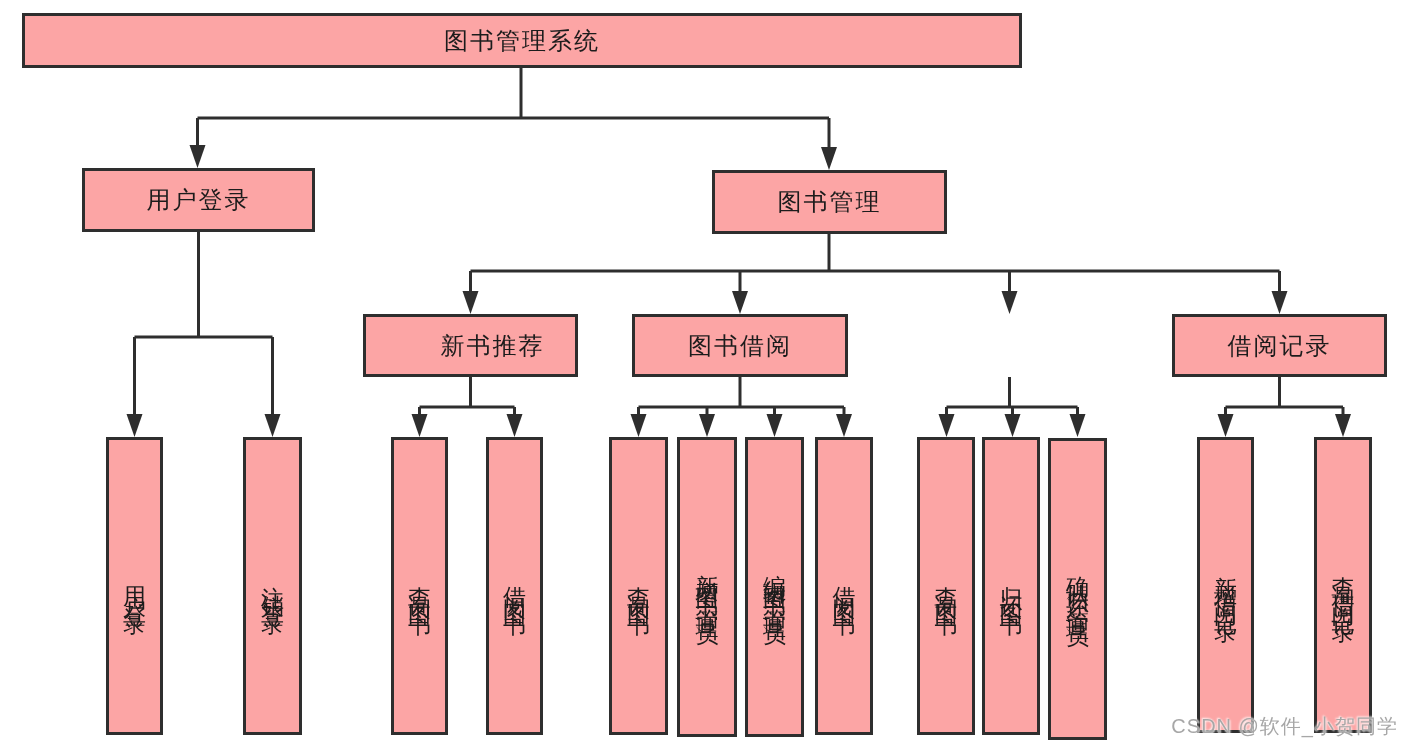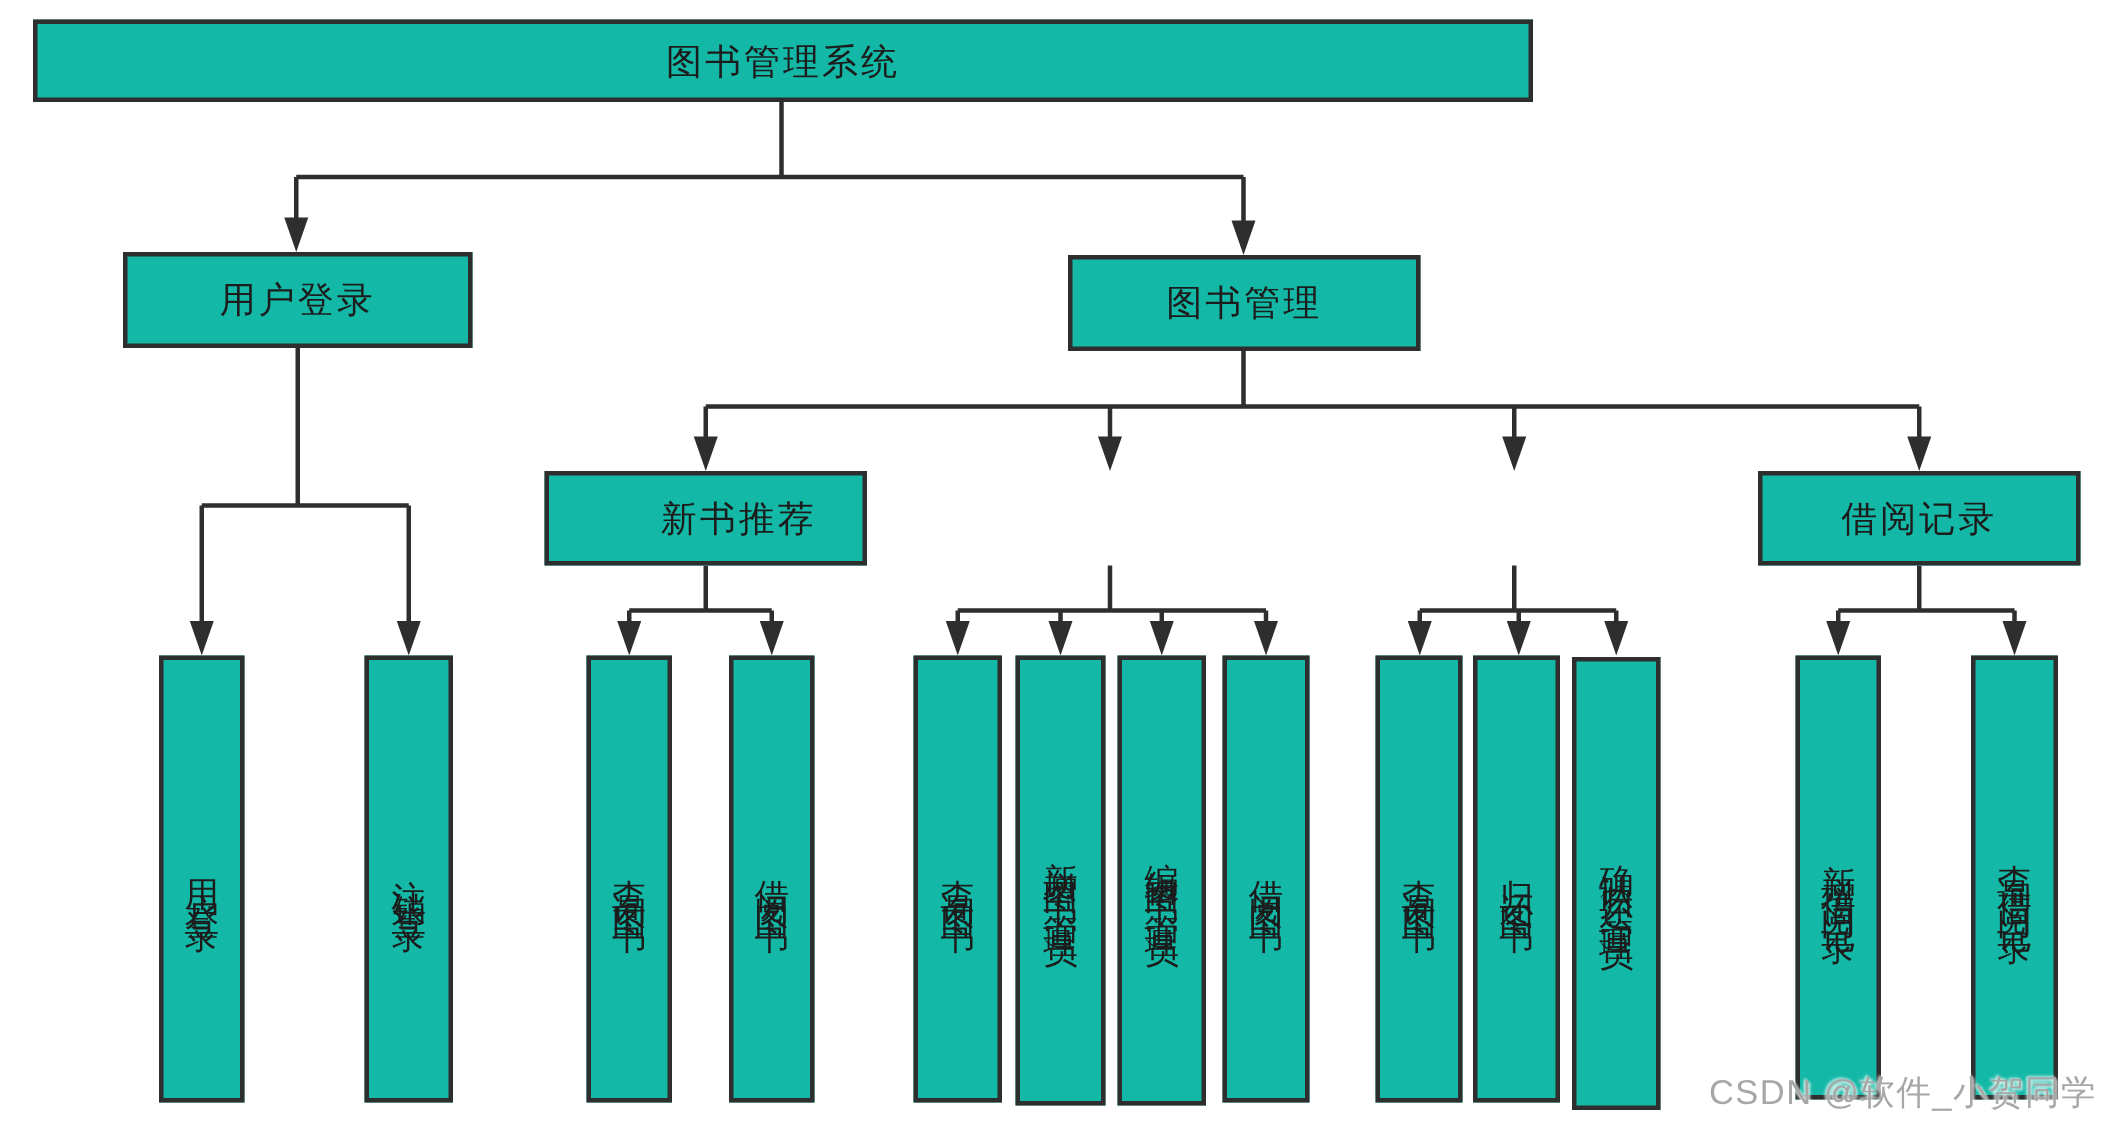--- a/index.html
+++ b/index.html
@@ -17,21 +17,21 @@
   #wires {
     position: absolute;
     left: 0; top: 0;
     width: 1405px; height: 747px;
     z-index: 1;
   }
   .box {
     position: absolute;
     box-sizing: border-box;
     border: 3px solid #2e2e2e;
-    background: #14b8a6;
+    background: #fca5a5;
     color: #1c1c1c;
     display: flex;
     align-items: center;
     justify-content: center;
     z-index: 2;
   }
   .hbox {
     font-size: 24px;
     letter-spacing: 2px;
     white-space: nowrap;
@@ -42,21 +42,21 @@
     font-size: 23px;
     line-height: 1;
     letter-spacing: 9px;
   }
   .vbox.dense { letter-spacing: 7px; }
   #watermark {
     position: absolute;
     right: 7px;
     top: 713px;
     z-index: 3;
-    font-size: 23px;
+    font-size: 20px;
     color: #a7a7a7;
     letter-spacing: 1px;
     white-space: nowrap;
     text-shadow: 1px 1px 2px rgba(255,255,255,0.95), -1px -1px 2px rgba(255,255,255,0.95);
   }
 </style>
 </head>
 <body>
 
 <div id="stage">
@@ -127,20 +127,21 @@
       <polygon points="1335,414 1351,414 1343,437"></polygon>
     </g>
   </svg>
 
   <div class="box hbox" style="left:22px; top:13px; width:1000px; height:55px;">图书管理系统</div>
 
   <div class="box hbox" style="left:82px; top:168px; width:233px; height:64px;">用户登录</div>
   <div class="box hbox" style="left:712px; top:170px; width:235px; height:64px;">图书管理</div>
 
   <div class="box hbox" style="left:363px; top:314px; width:215px; height:63px;padding-left:44px;">新书推荐</div>
+  <div class="box hbox" style="left:632px; top:314px; width:216px; height:63px;">图书借阅</div>
   <div class="box hbox" style="left:1172px; top:314px; width:215px; height:63px;">借阅记录</div>
 
   <div class="box vbox" style="left:106px; top:437px; width:57px; height:298px;">用户登录</div>
   <div class="box vbox" style="left:243px; top:437px; width:59px; height:298px;">注销登录</div>
 
   <div class="box vbox" style="left:391px; top:437px; width:57px; height:298px;">查询图书</div>
   <div class="box vbox" style="left:486px; top:437px; width:57px; height:298px;">借阅图书</div>
 
   <div class="box vbox" style="left:609px; top:437px; width:59px; height:298px;">查询图书</div>
   <div class="box vbox dense" style="left:677px; top:437px; width:60px; height:300px;">新增图书（管理员）</div>

